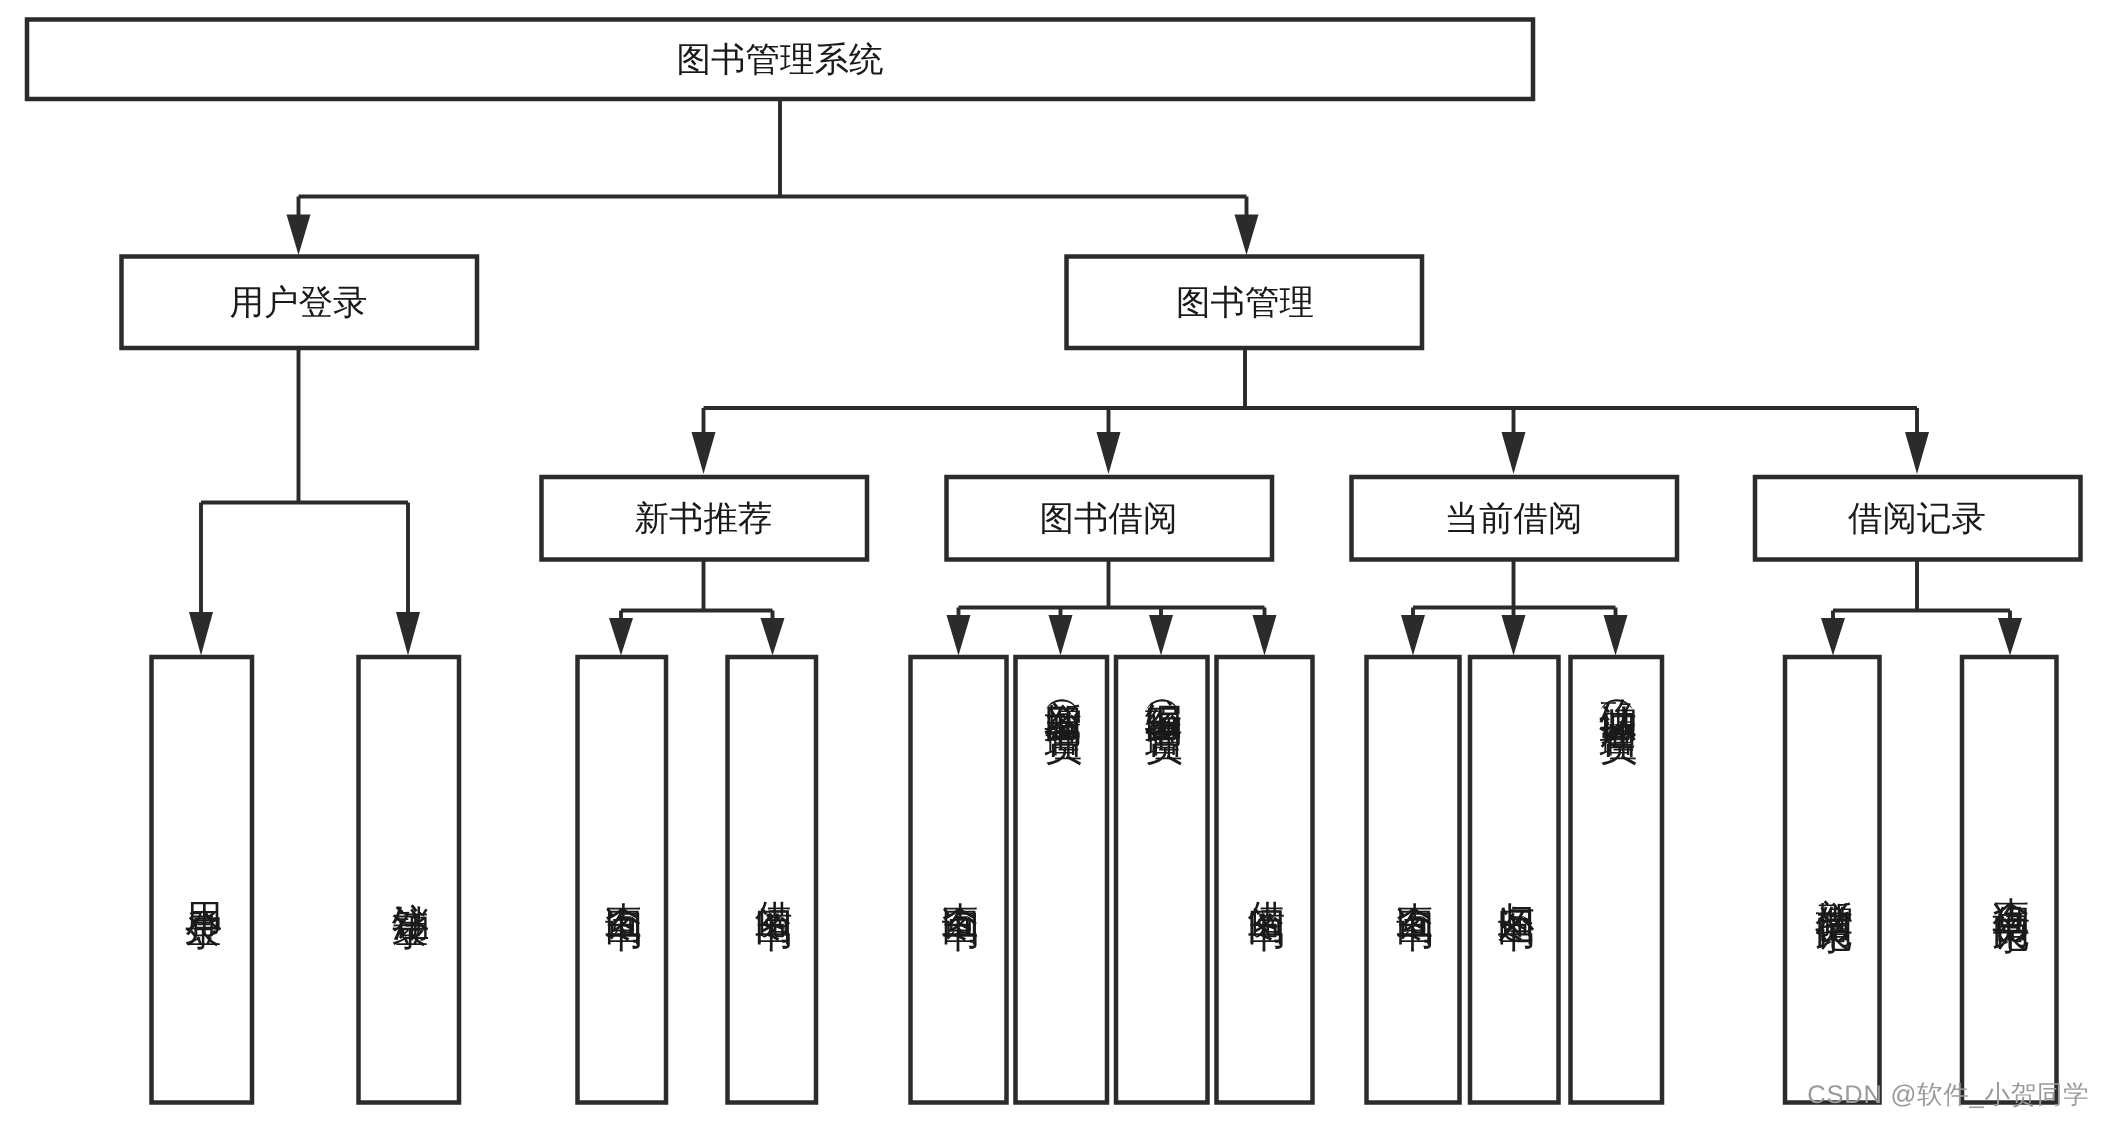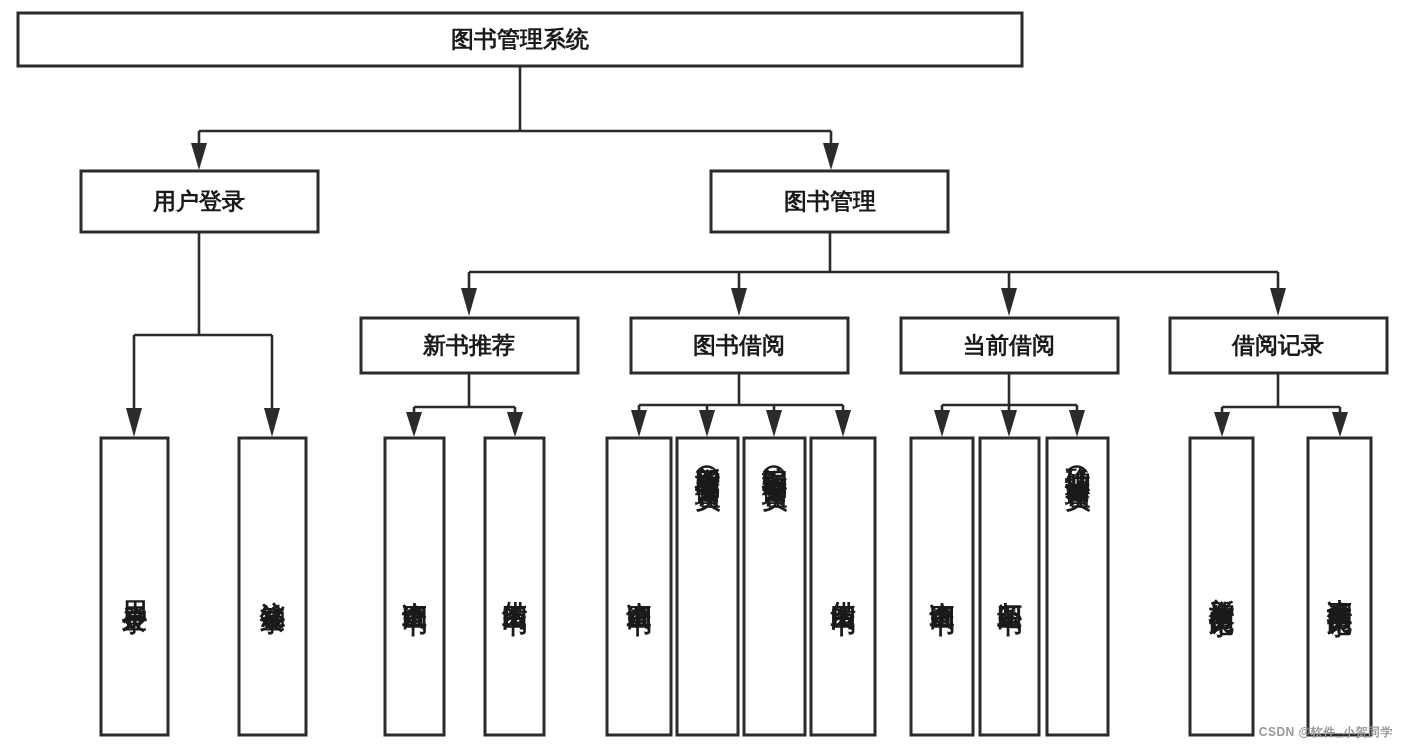--- a/index.html
+++ b/index.html
@@ -13,21 +13,20 @@
     font-family: "Liberation Sans", "DejaVu Sans", sans-serif;
     position: relative;
     overflow: hidden;
   }
   #diagram-root {
     position: absolute;
     left: 0;
     top: 0;
     width: 1405px;
     height: 747px;
-    font-weight: bold;
   }
   svg#tree-svg {
     display: block;
     width: 1405px;
     height: 747px;
   }
   .node-box {
     fill: #ffffff;
     stroke: #2b2b2b;
     stroke-width: 3;
@@ -72,21 +71,21 @@
     letter-spacing: 3px;
     color: #1a1a1a;
     white-space: nowrap;
     text-align: center;
   }
   .watermark {
     position: absolute;
     right: 12px;
     bottom: 6px;
     font-family: "Liberation Sans", "DejaVu Sans", sans-serif;
-    font-size: 12px;
+    font-size: 17px;
     color: #9a9a9a;
     letter-spacing: 0.5px;
     user-select: none;
   }
 </style>
 </head>
 <body>
 
 <div id="diagram-root">
 

